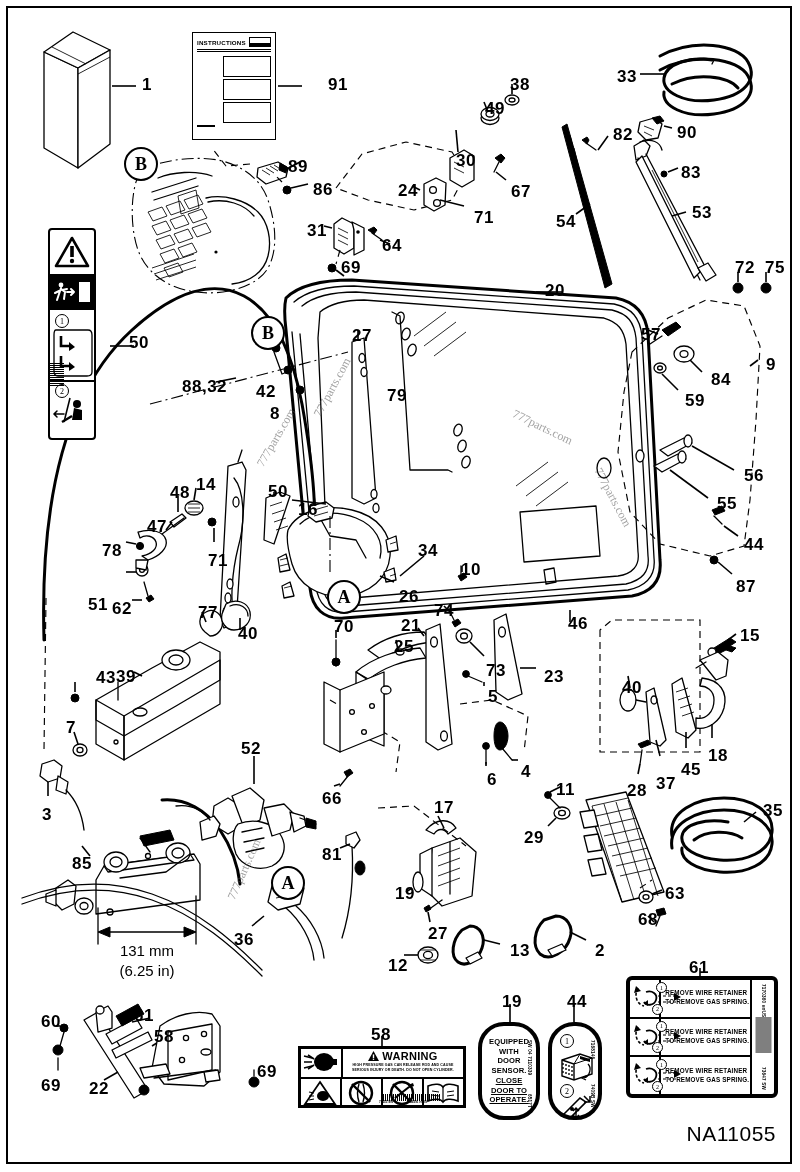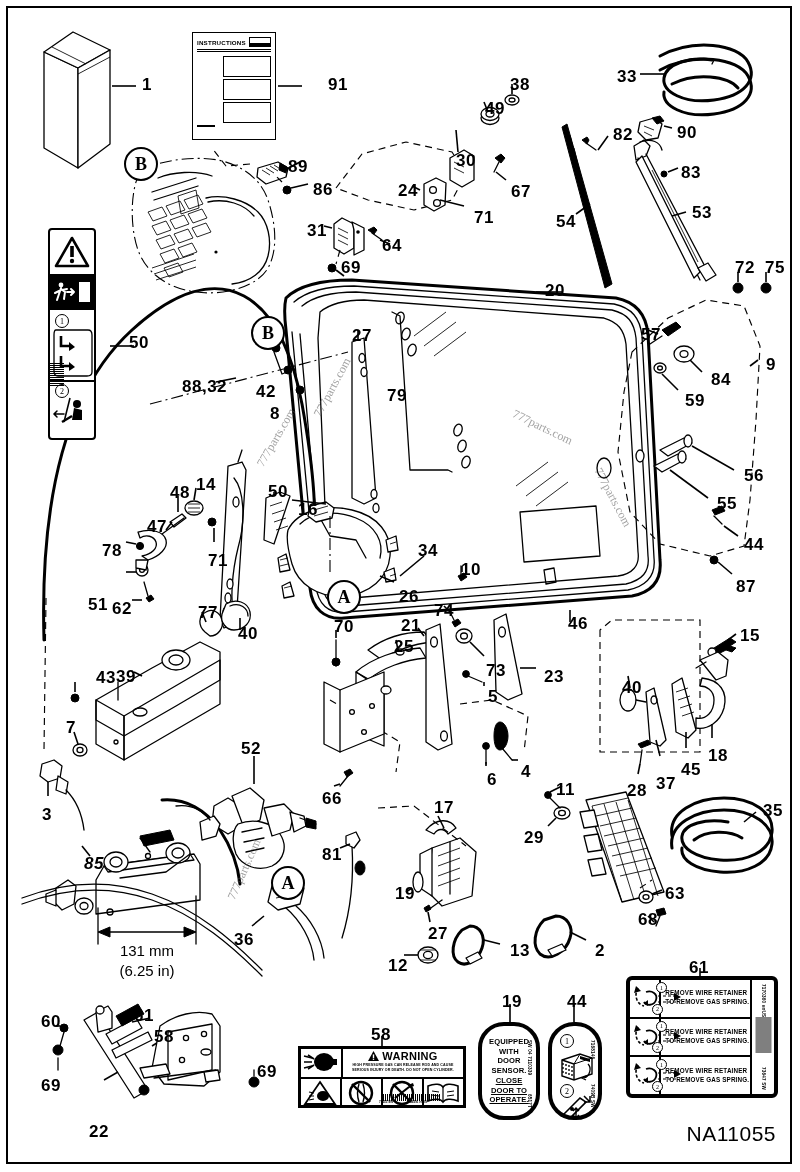--- a/index.html
+++ b/index.html
@@ -1118,21 +1118,21 @@
       <div class="num" style="left: 298px; top: 501px;">16</div>
       <div class="num" style="left: 399px; top: 588px;">26</div>
       <div class="num" style="left: 418px; top: 542px;">34</div>
       <div class="num" style="left: 461px; top: 561px;">10</div>
       <div class="num" style="left: 198px; top: 604px;">77</div>
       <div class="num" style="left: 238px; top: 625px;">40</div>
       <div class="num" style="left: 71px; top: 669px; margin-left: 25px;">43</div>
       <div class="num" style="left: 116px; top: 668px;">39</div>
       <div class="num" style="left: 66px; top: 719px;">7</div>
       <div class="num" style="left: 42px; top: 806px;">3</div>
-      <div class="num" style="left: 84px; top: 855px; font-style: italic;">85</div>
+      <div class="num" style="left: 72px; top: 855px;">85</div>
       <div class="num" style="left: 334px; top: 618px;">70</div>
       <div class="num" style="left: 394px; top: 638px;">25</div>
       <div class="num" style="left: 401px; top: 617px;">21</div>
       <div class="num" style="left: 434px; top: 602px;">74</div>
       <div class="num" style="left: 486px; top: 662px;">73</div>
       <div class="num" style="left: 544px; top: 668px;">23</div>
       <div class="num" style="left: 488px; top: 688px;">5</div>
       <div class="num" style="left: 568px; top: 615px;">46</div>
       <div class="num" style="left: 487px; top: 771px;">6</div>
       <div class="num" style="left: 521px; top: 763px;">4</div>
@@ -1154,20 +1154,20 @@
       <div class="num" style="left: 595px; top: 942px;">2</div>
       <div class="num" style="left: 556px; top: 781px;">11</div>
       <div class="num" style="left: 524px; top: 829px;">29</div>
       <div class="num" style="left: 763px; top: 802px;">35</div>
       <div class="num" style="left: 665px; top: 885px;">63</div>
       <div class="num" style="left: 638px; top: 911px;">68</div>
       <div class="num" style="left: 41px; top: 1013px;">60</div>
       <div class="num" style="left: 41px; top: 1077px;">69</div>
       <div class="num" style="left: 134px; top: 1007px;">61</div>
       <div class="num" style="left: 154px; top: 1028px;">58</div>
-      <div class="num" style="left: 89px; top: 1080px; margin-top: 43px;">22</div>
+      <div class="num" style="left: 89px; top: 1080px;">22</div>
       <div class="num" style="left: 257px; top: 1063px;">69</div>
       <div class="num" style="left: 371px; top: 1026px;">58</div>
       <div class="num" style="left: 502px; top: 993px;">19</div>
       <div class="num" style="left: 567px; top: 993px;">44</div>
       <div class="num" style="left: 689px; top: 959px;">61</div>
     </div>
 </div>
 
 </body></html>

